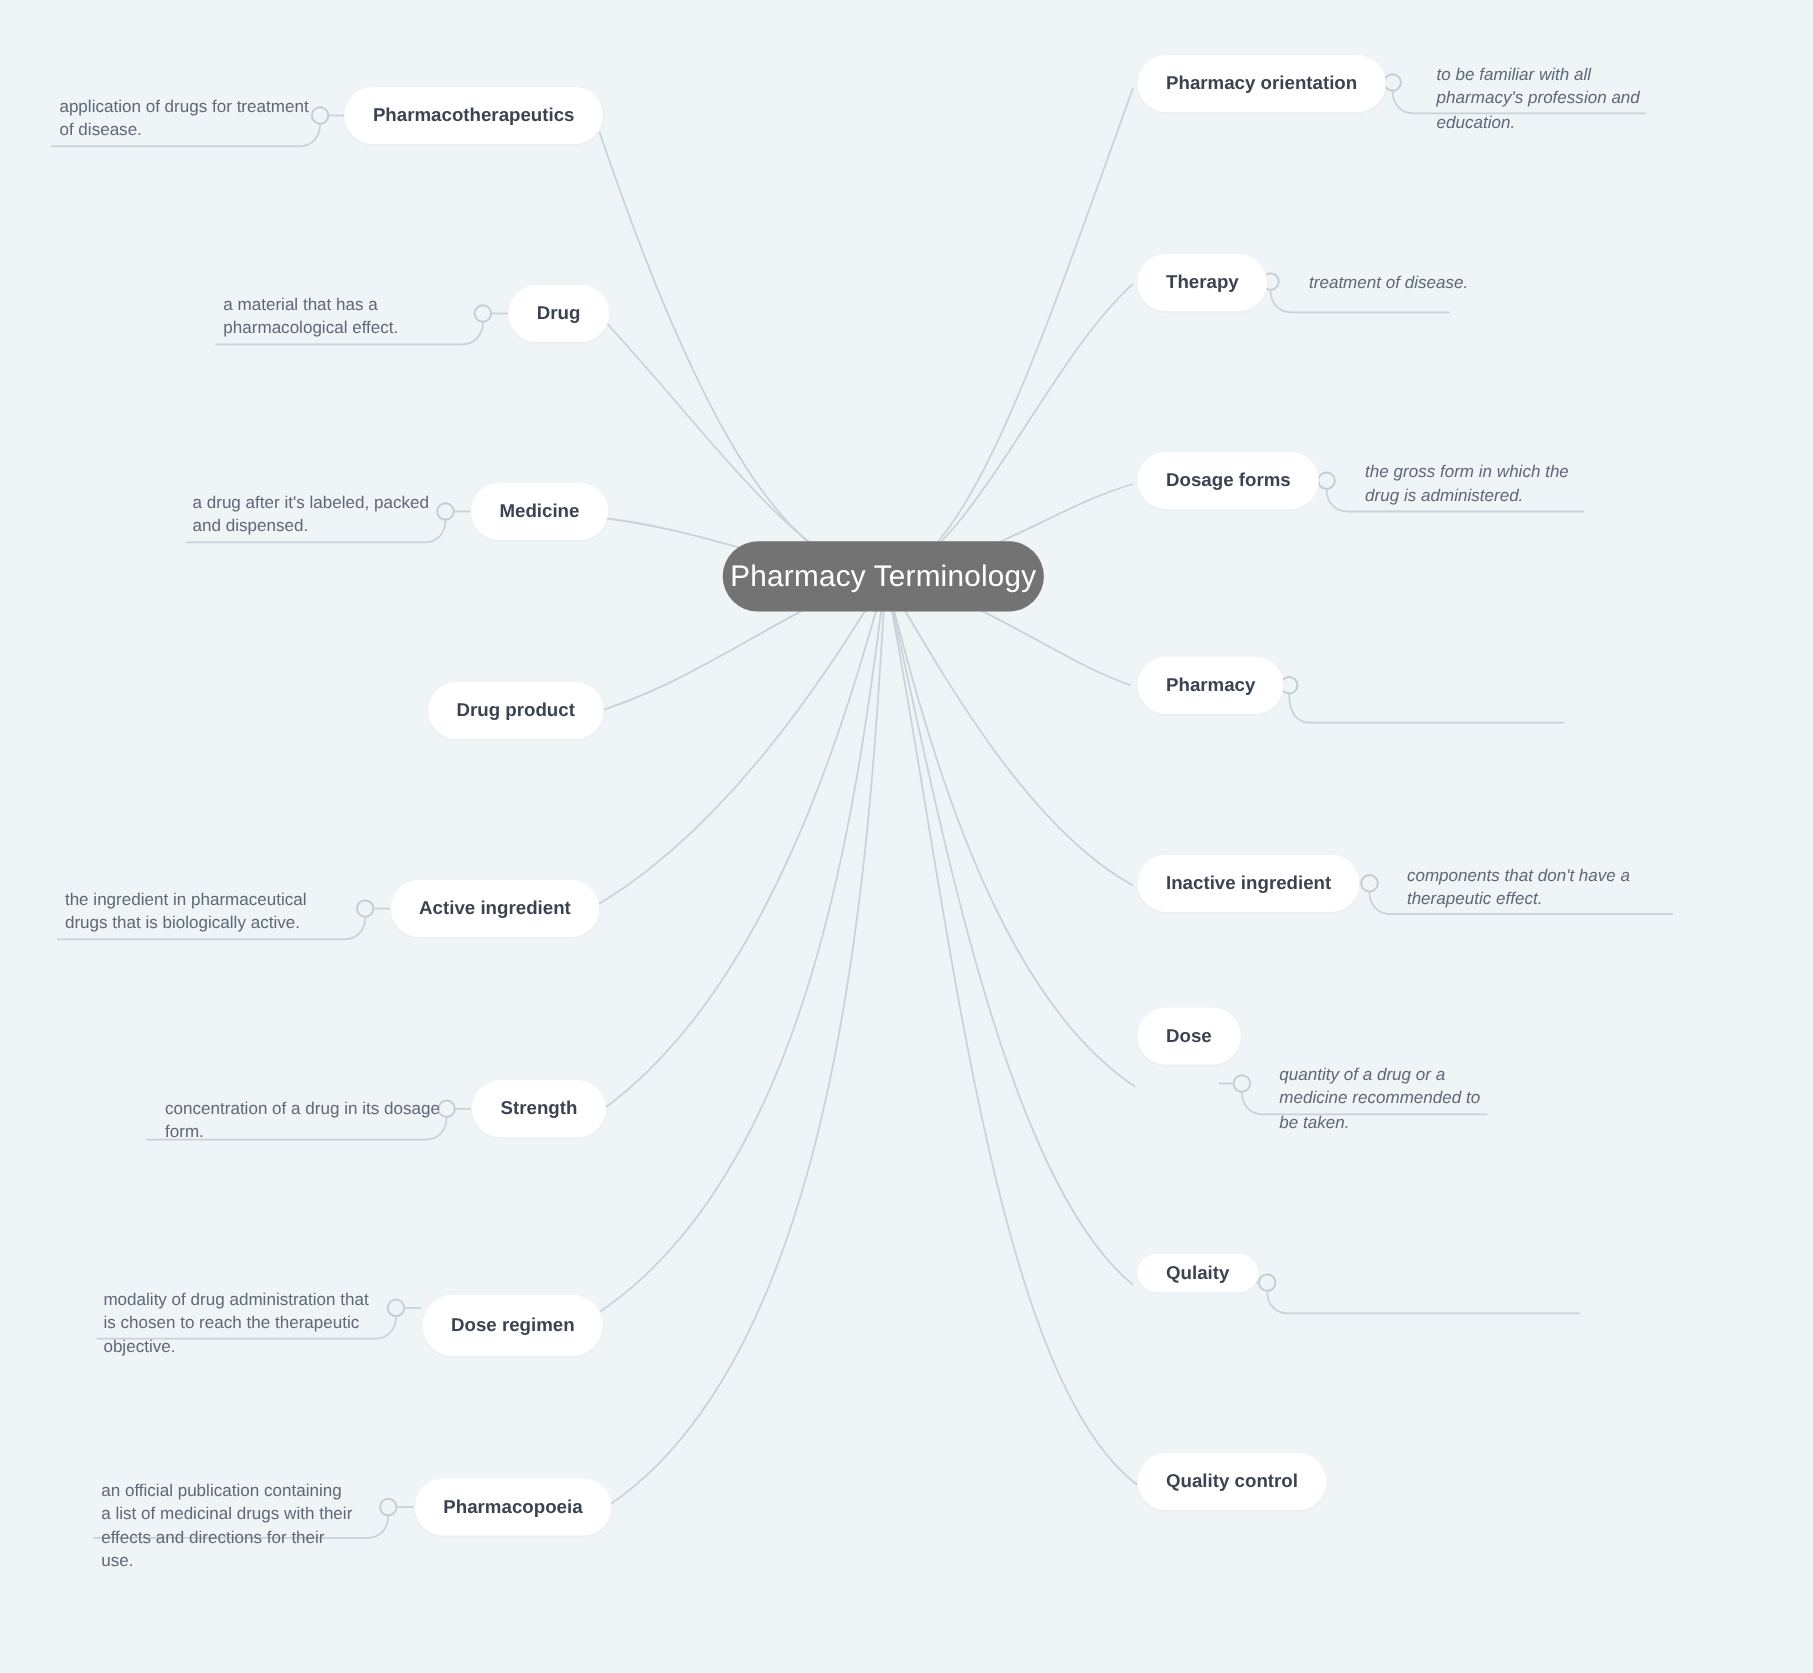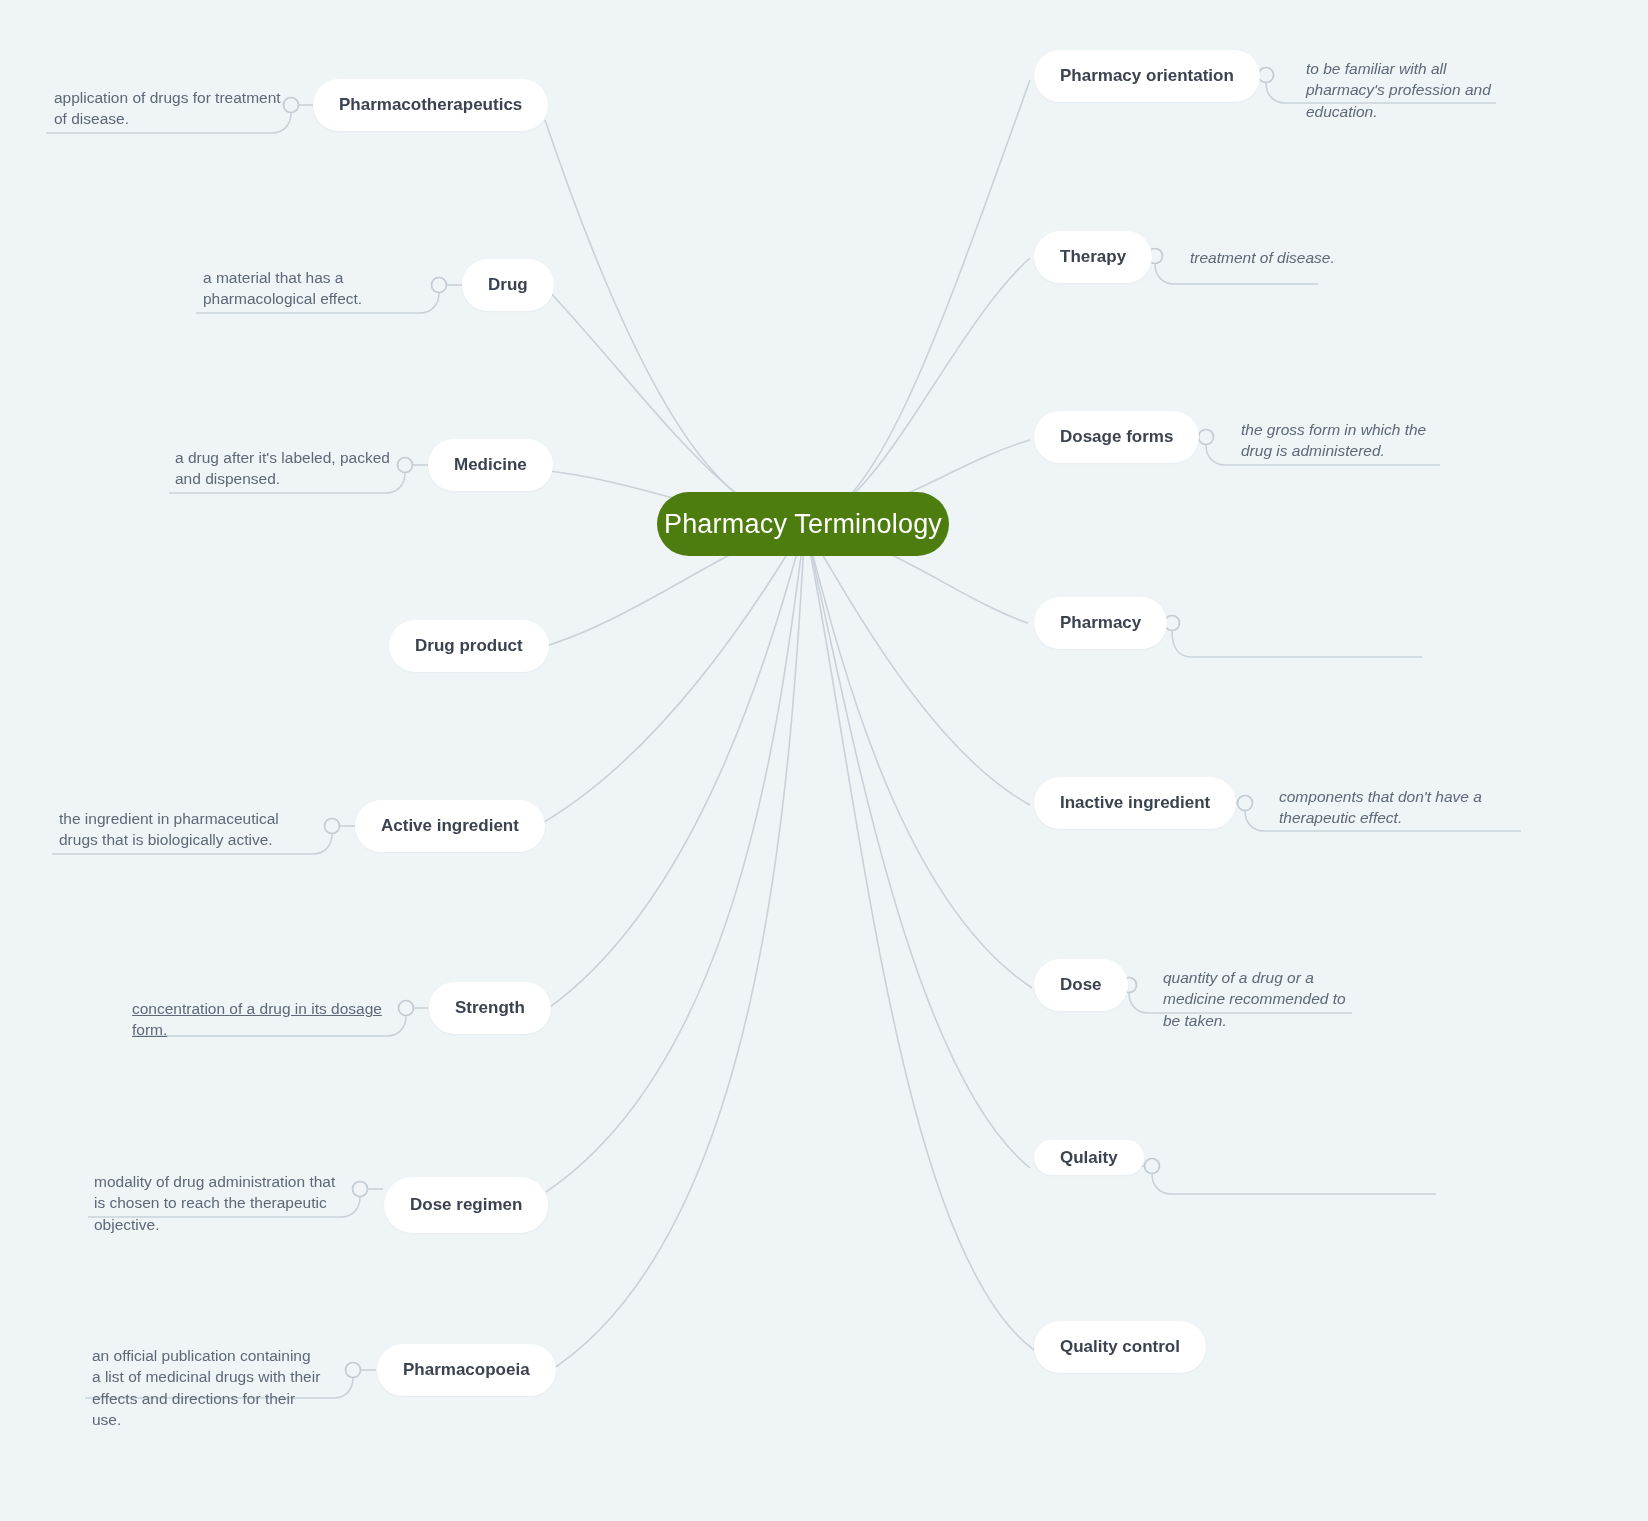--- a/index.html
+++ b/index.html
@@ -23,21 +23,21 @@
     color:#3b4250;
     font-weight:bold;
     display:flex;align-items:center;justify-content:center;
     box-shadow:0 1px 2px rgba(60,80,100,0.05);
     white-space:nowrap;
     box-sizing:border-box;
   }
   .node.lvl1{font-size:17px;height:52px;padding:0 26px;}
   .root{
     position:absolute;
-    background:#4d7c0f;
+    background:#737373;
     color:#ffffff;
     border-radius:44px;
     font-size:27px;
     font-weight:normal;
     display:flex;align-items:center;justify-content:center;
     letter-spacing:.2px;
     box-sizing:border-box;
   }
   .desc{
     position:absolute;
@@ -147,21 +147,21 @@
   </div>
 
   <div class="node lvl1" style="left:355px;top:800px;height:52px;">
     <span>Active ingredient</span>
   </div>
   <div class="desc l" style="left:59px;top:808px;width:255px;">the ingredient in pharmaceutical drugs that is biologically active.</div>
 
   <div class="node lvl1" style="left:429px;top:982px;height:52px;">
     <span>Strength</span>
   </div>
-  <div class="desc l" style="left:132px;top:998px;width:250px;text-decoration:underline;">concentration of a drug in its dosage form.</div>
+  <div class="desc l" style="left:150px;top:998px;width:250px;">concentration of a drug in its dosage form.</div>
 
   <div class="node lvl1" style="left:384px;top:1163px;height:56px;margin-top:14px;">
     <span>Dose regimen</span>
   </div>
   <div class="desc l" style="left:94px;top:1171px;width:244px;">modality of drug administration that is chosen to reach the therapeutic objective.</div>
 
   <div class="node lvl1" style="left:377px;top:1344px;height:52px;justify-content:flex-end;">
     <span>Pharmacopoeia</span>
   </div>
   <div class="desc l" style="left:92px;top:1345px;width:230px;">an official publication containing a list of medicinal drugs with their effects and directions for their use.</div>
@@ -183,21 +183,21 @@
 
   <div class="node lvl1" style="left:1034px;top:597px;height:52px;">
     <span>Pharmacy</span>
   </div>
 
   <div class="node lvl1" style="left:1034px;top:777px;height:52px;">
     <span>Inactive ingredient</span>
   </div>
   <div class="desc r" style="left:1279px;top:786px;width:240px;">components that don't have a therapeutic effect.</div>
 
-  <div class="node lvl1" style="left:1034px;top:959px;height:52px;">
+  <div class="node lvl1" style="left:1034px;top:916px;height:52px;">
     <span>Dose</span>
   </div>
   <div class="desc r" style="left:1163px;top:967px;width:200px;">quantity of a drug or a medicine recommended to be taken.</div>
 
   <div class="node lvl1" style="left:1034px;top:1140px;height:35px;">
     <span>Qulaity</span>
   </div>
 
   <div class="node lvl1" style="left:1034px;top:1321px;height:52px;">
     <span>Quality control</span>

